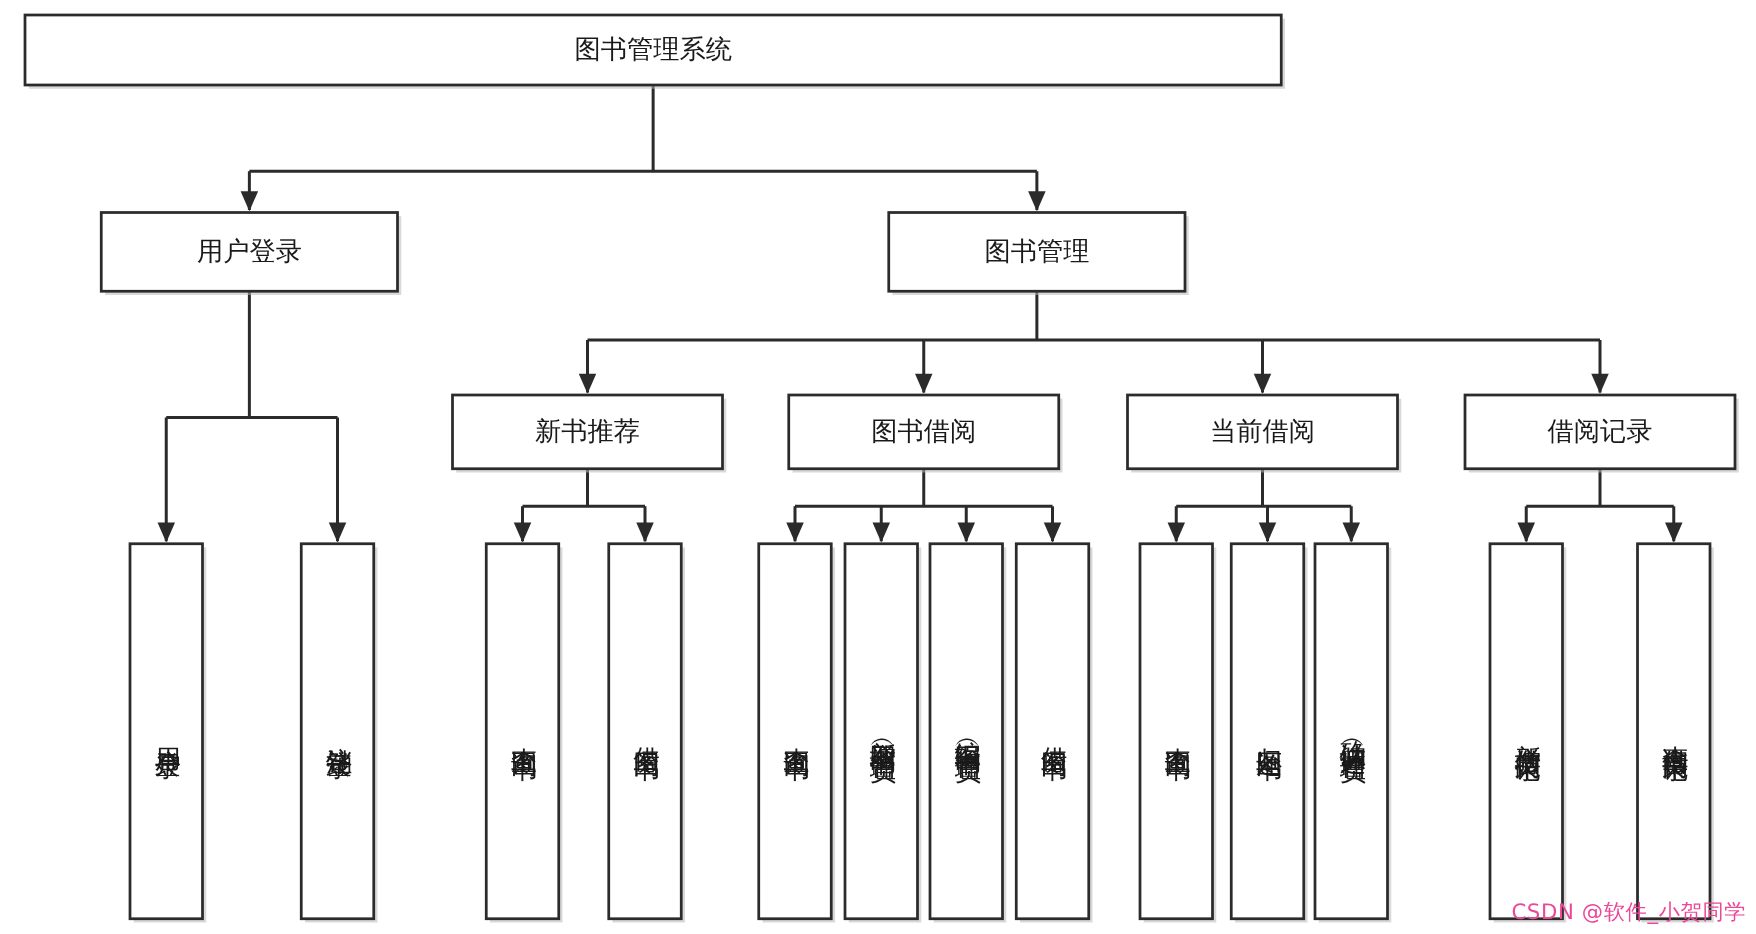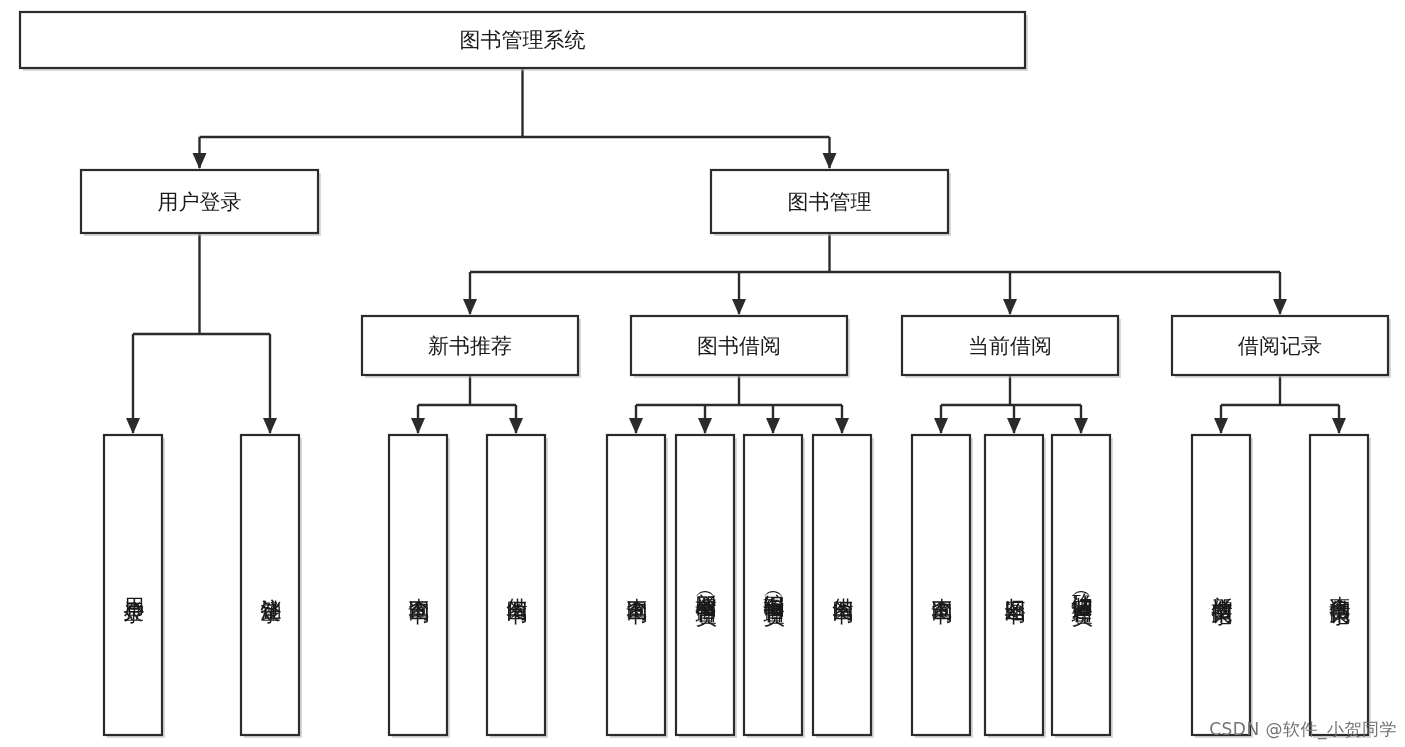--- a/index.html
+++ b/index.html
@@ -57,21 +57,21 @@
     letter-spacing: 2px;
     dominant-baseline: middle;
   }
 
   .watermark {
     position: absolute;
     right: 8px;
     bottom: 6px;
     font-family: "DejaVu Sans", "Liberation Sans", sans-serif;
     font-size: 17px;
-    color: #737373;
+    color: #ec4899;
     white-space: nowrap;
     letter-spacing: 0.5px;
     pointer-events: none;
   }
 </style>
 </head>
 <body>
 
 <div id="diagram-root">
   <svg id="diagram-svg" width="1405" height="747" viewBox="0 0 1405 747">

